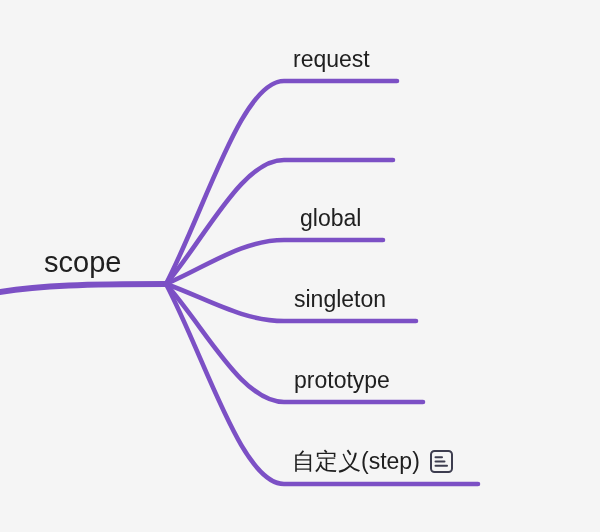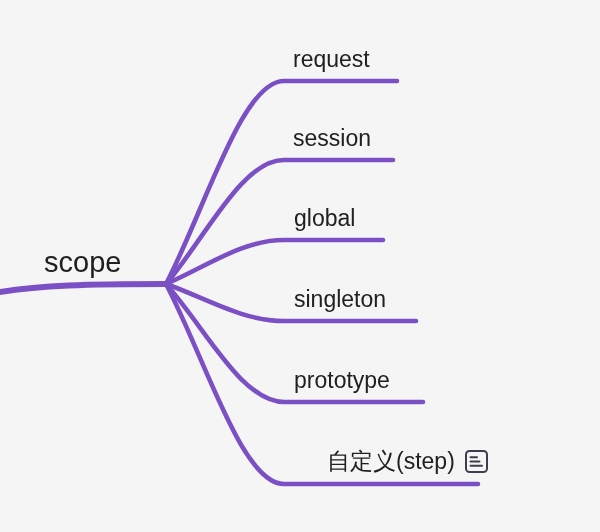--- a/index.html
+++ b/index.html
@@ -69,29 +69,28 @@
     <path class="child-line" d="M 166 284 C 206 267 242 240 284 240 H 383" stroke="#7c50c5"></path>
     <path class="child-line" d="M 166 284 C 206 298 242 321 284 321 H 416" stroke="#7c50c5"></path>
     <path class="child-line" d="M 166 284 C 206 329 242 402 284 402 H 423" stroke="#7c50c5"></path>
     <path class="child-line" d="M 166 284 C 206 360 242 484 284 484 H 478" stroke="#7c50c5"></path>
   </svg>
 
   <div class="node-label" style="left:293px; top:45px;">request</div>
 
   <div class="node-label root-label" style="left:44px; top:246px;">scope</div>
 
-  <div class="node-label" style="left:293px; top:124px;">session</div>
 
-  <div class="node-label" style="left:294px; top:204px;">global</div>
+  <div class="node-label" style="left:300px; top:204px;">global</div>
 
   <div class="node-label" style="left:294px; top:366px;">prototype</div>
 
   <div class="node-label" style="left:294px; top:285px;">singleton</div>
 
-  <div class="node-label label-with-icon" style="left:292px; top:447px;margin-left:35px;">
+  <div class="node-label label-with-icon" style="left:292px; top:447px;">
     <span>自定义(step)</span>
     <svg class="note-icon-svg" viewBox="0 0 25 25">
       <g stroke="#3d3d4f">
         <rect x="2" y="2" width="21" height="21" rx="3.5"></rect>
         <line x1="6.5" y1="8.2" x2="13" y2="8.2"></line>
         <line x1="6.5" y1="12.5" x2="15.5" y2="12.5"></line>
         <line x1="6.5" y1="16.8" x2="18" y2="16.8"></line>
       </g>
     </svg>
   </div>

